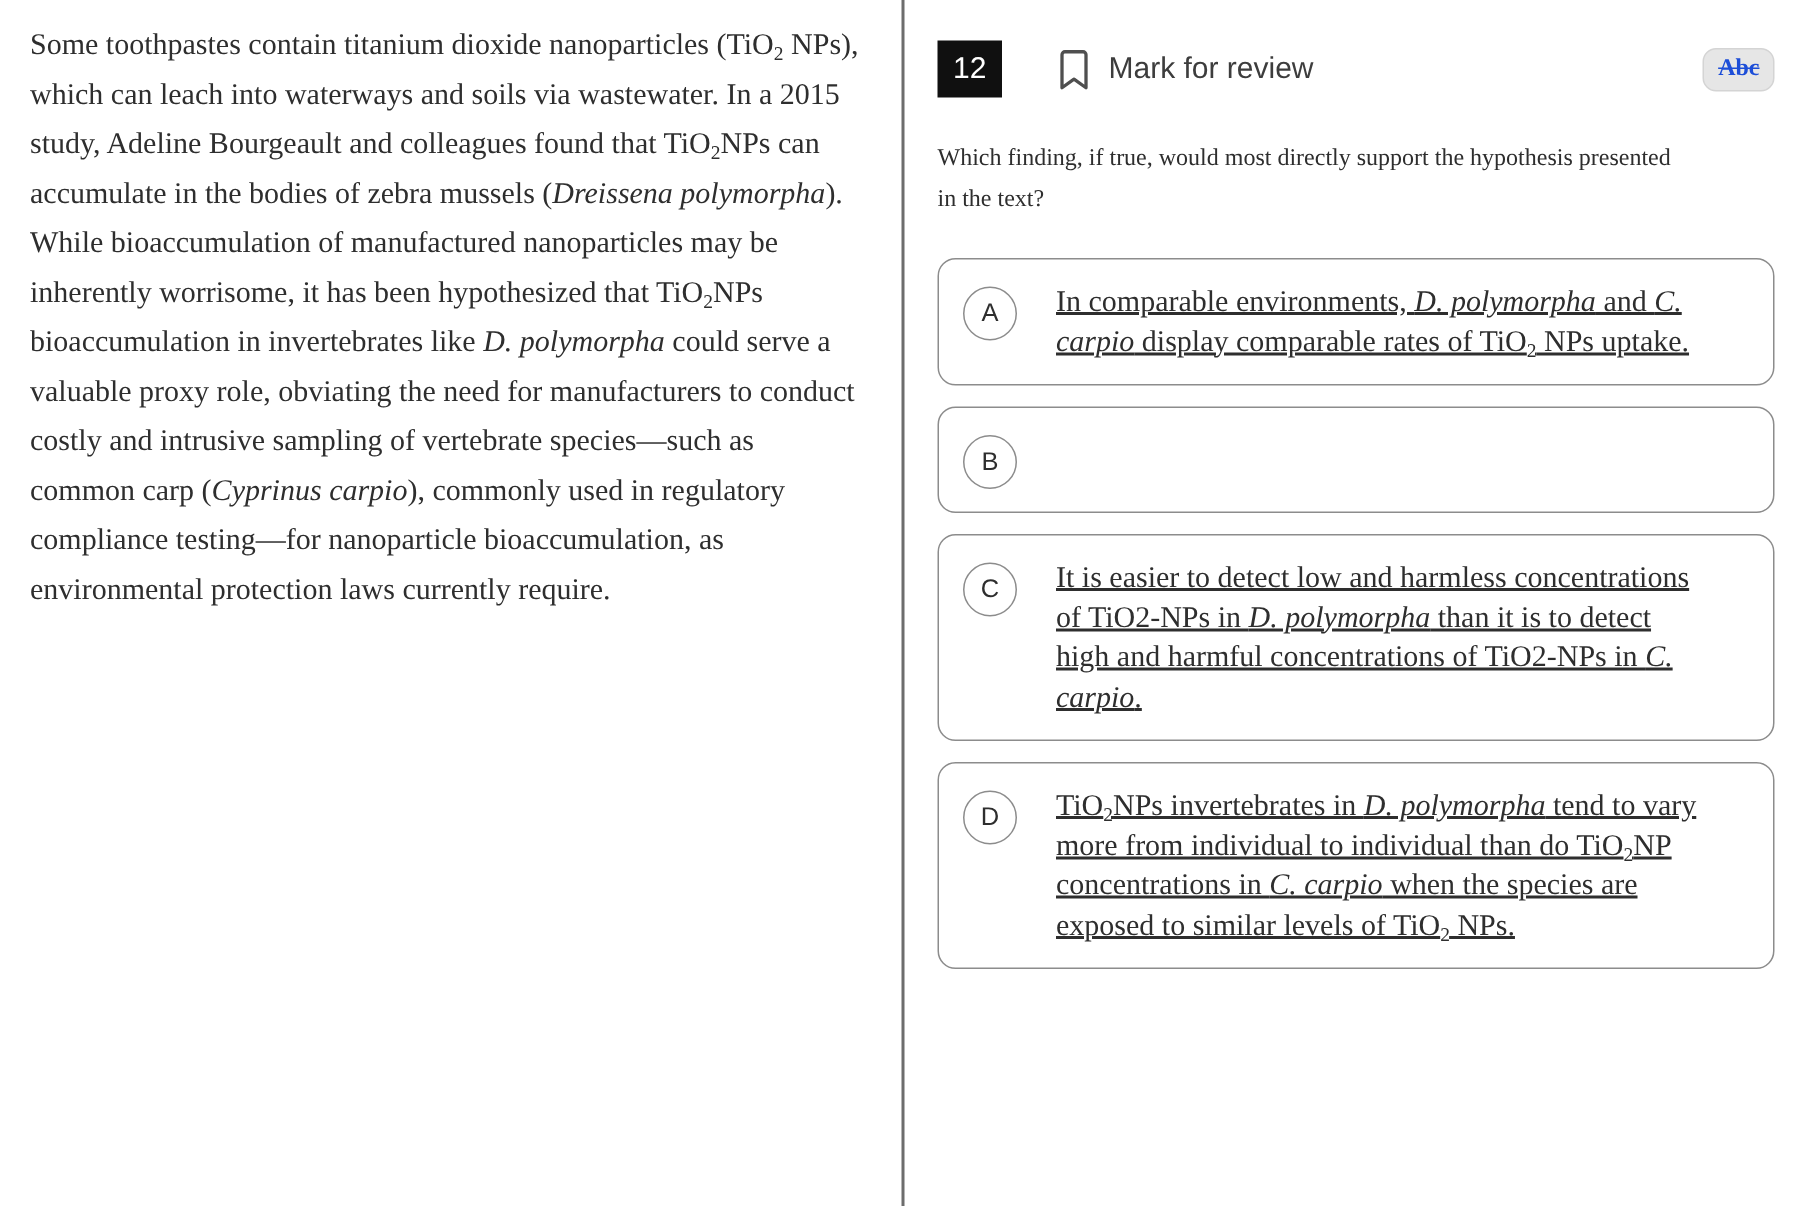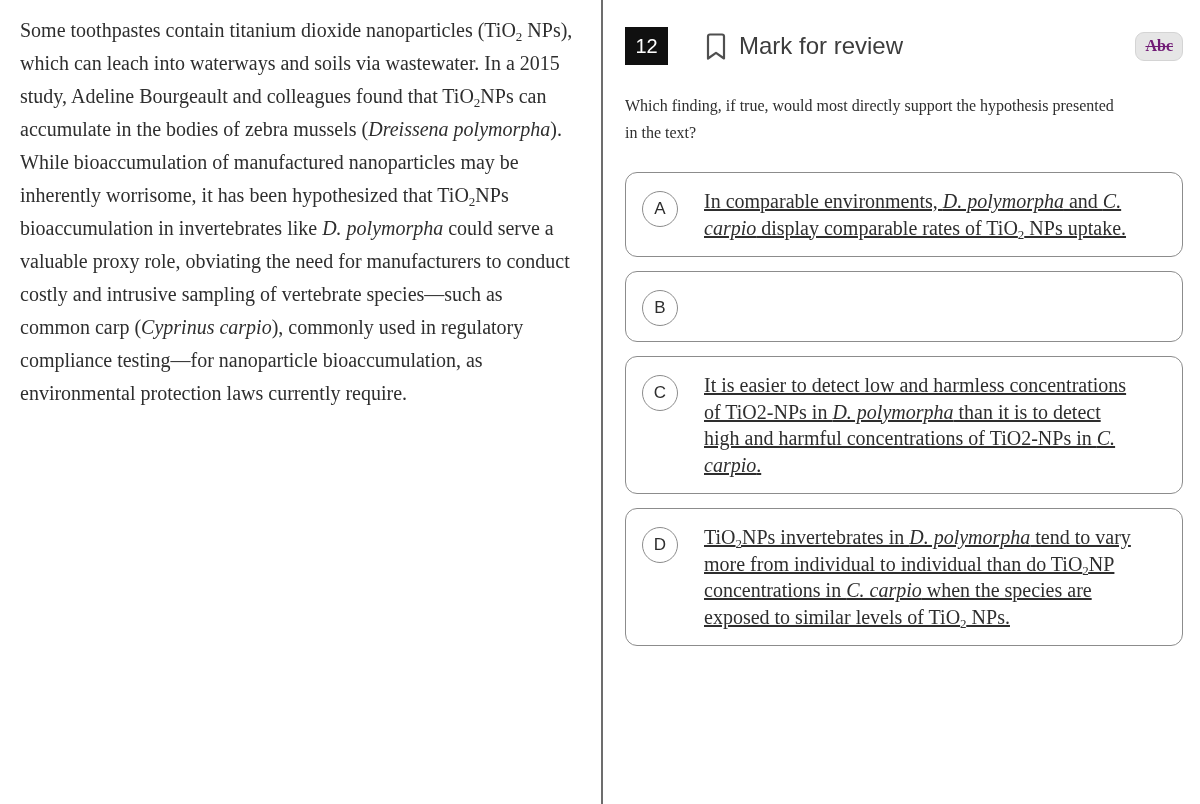--- a/index.html
+++ b/index.html
@@ -50,35 +50,35 @@
     font-size: 20px; font-weight: normal;
     display: flex; align-items: center; justify-content: center;
     flex-shrink: 0;
   }
   .mark-btn {
     display: flex; align-items: center; gap: 12px;
     background: none; border: none; padding: 0;
     margin-left: 37px;
     cursor: pointer;
     font-family: "Liberation Sans", sans-serif;
-    font-size: 24px; color: #3d3d3d;
+    font-size: 20px; color: #3d3d3d;
   }
   .bookmark-svg { display: block; }
   .abc-btn {
     margin-left: auto;
     background: #e6e6e6;
     border: 1px solid #d4d4d4;
     border-radius: 9px;
     padding: 4px 9px 5px 9px;
     cursor: pointer;
   }
   .abc-text {
     font-family: "Liberation Serif", serif;
     font-size: 16px; font-weight: bold;
-    color: #701a75;
+    color: #1d4ed8;
     text-decoration: line-through;
   }
 
   .q-prompt {
     margin-top: 27px;
     font-family: "Liberation Serif", serif;
     font-size: 16px; line-height: 27px;
     color: #2e2e2e;
     width: 505px;
   }

